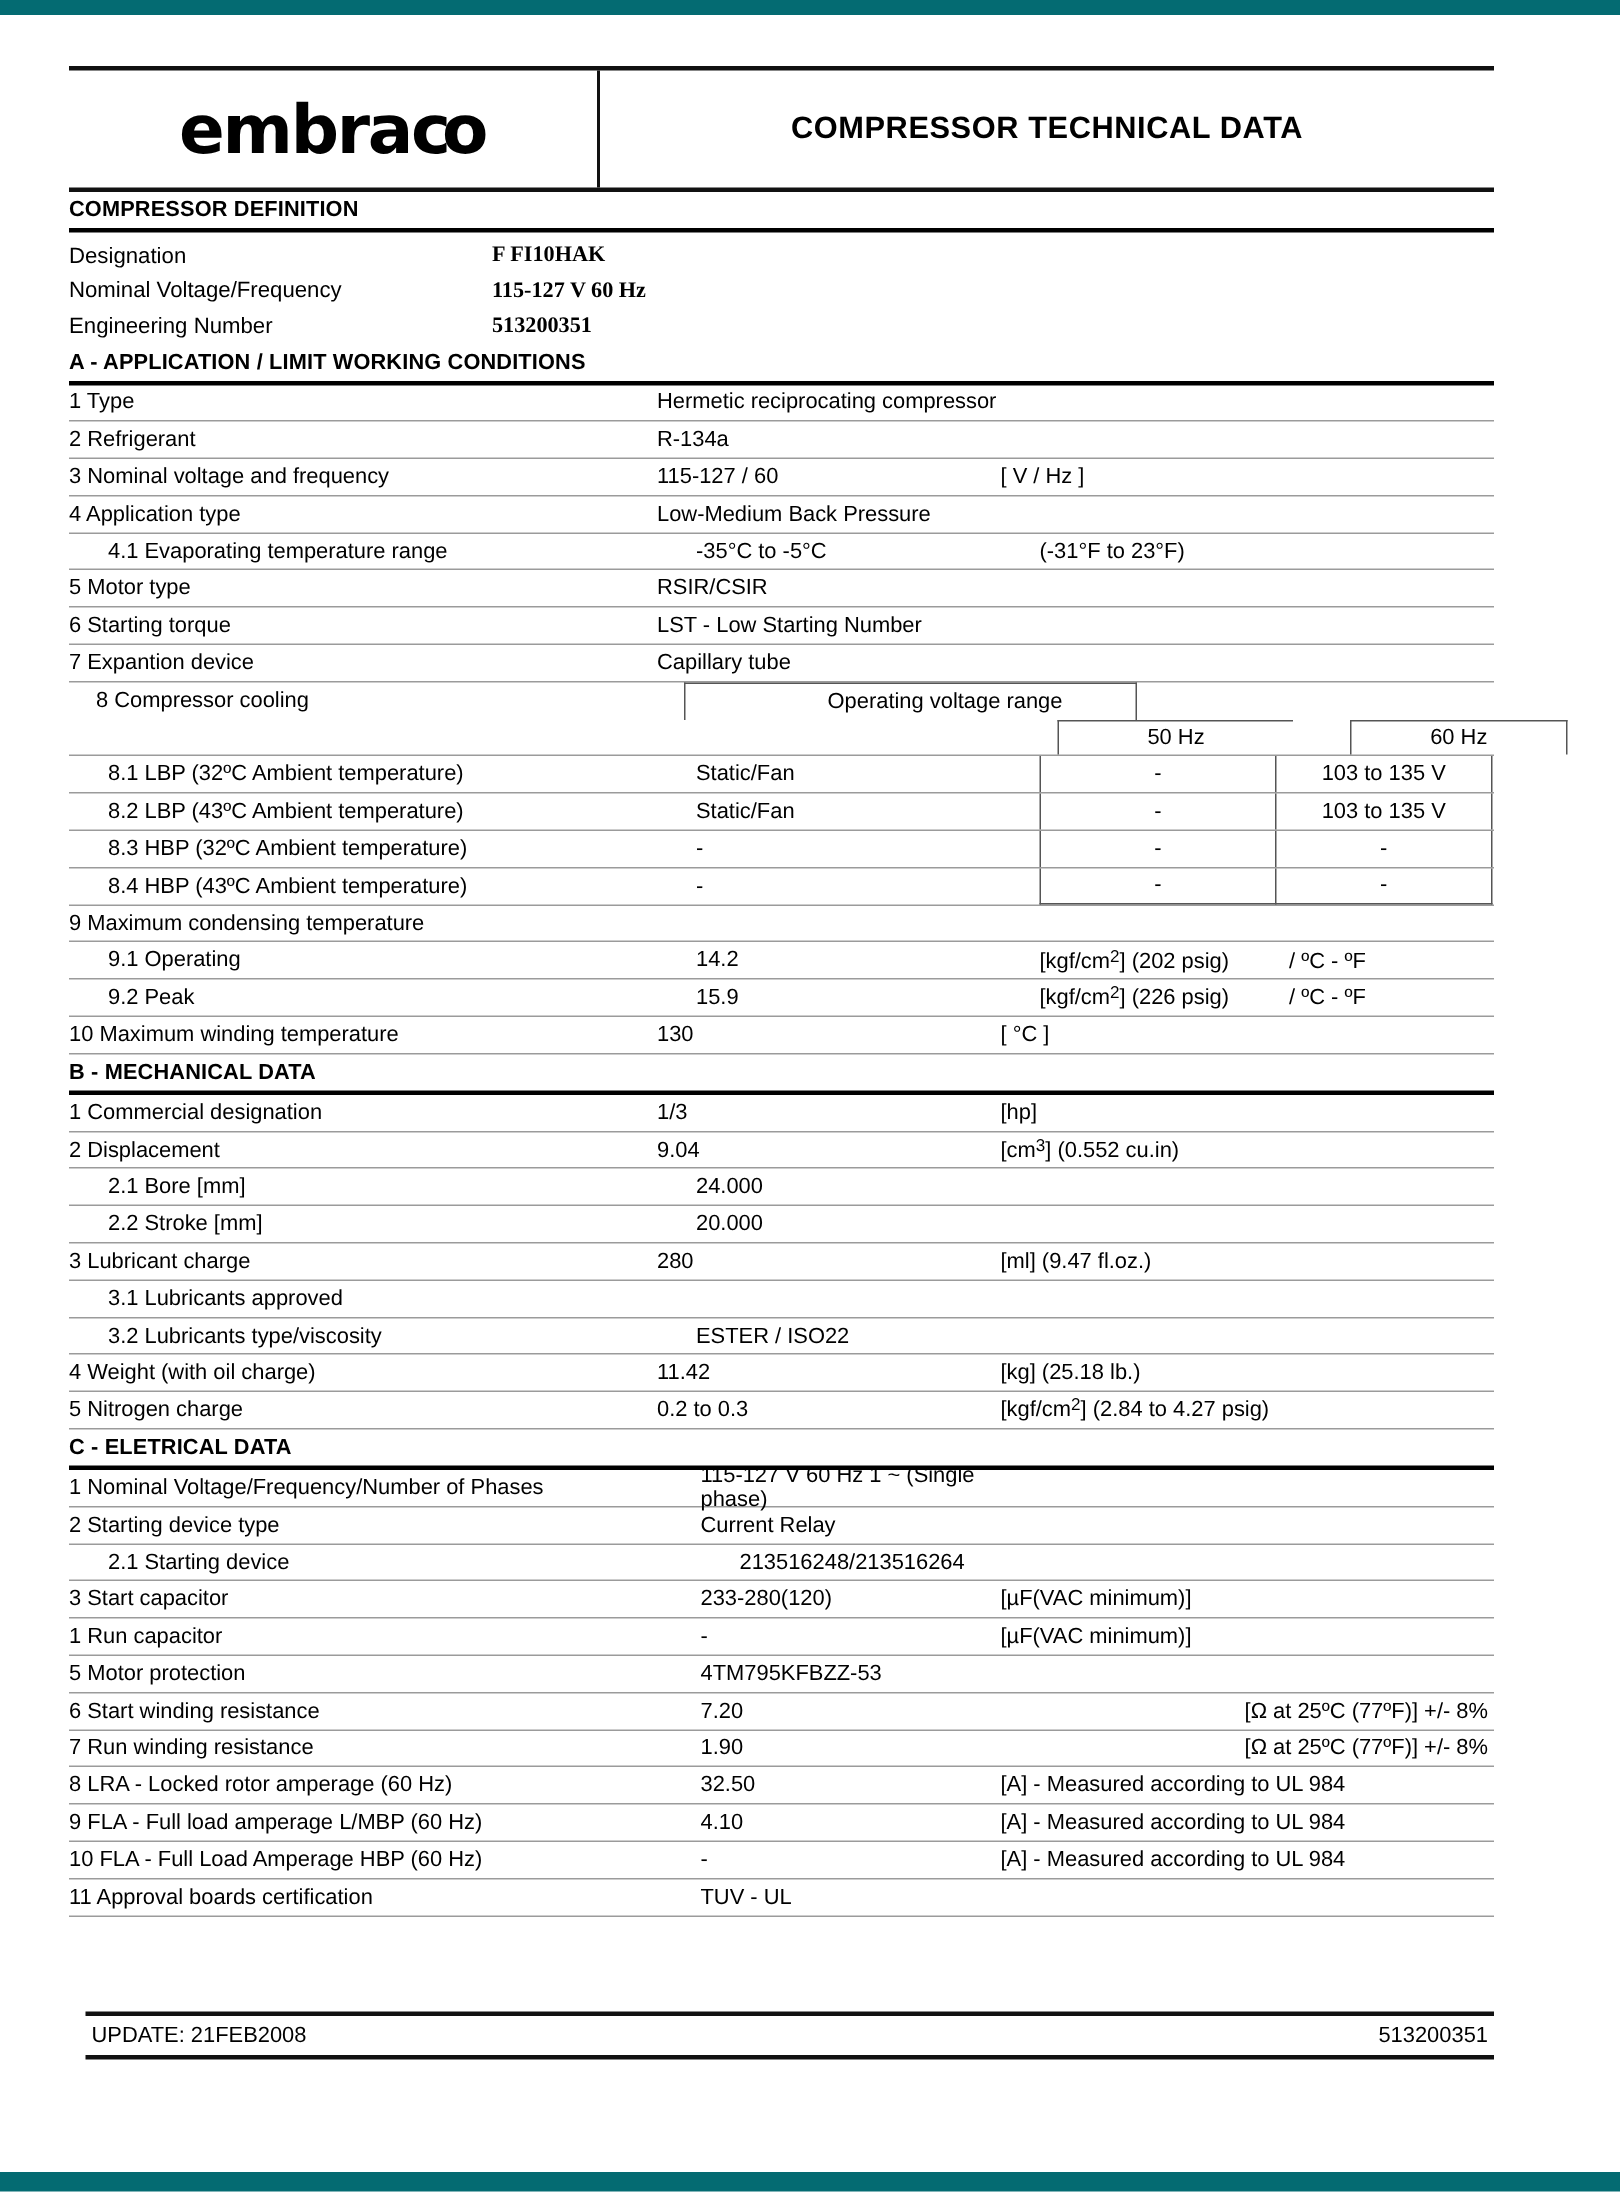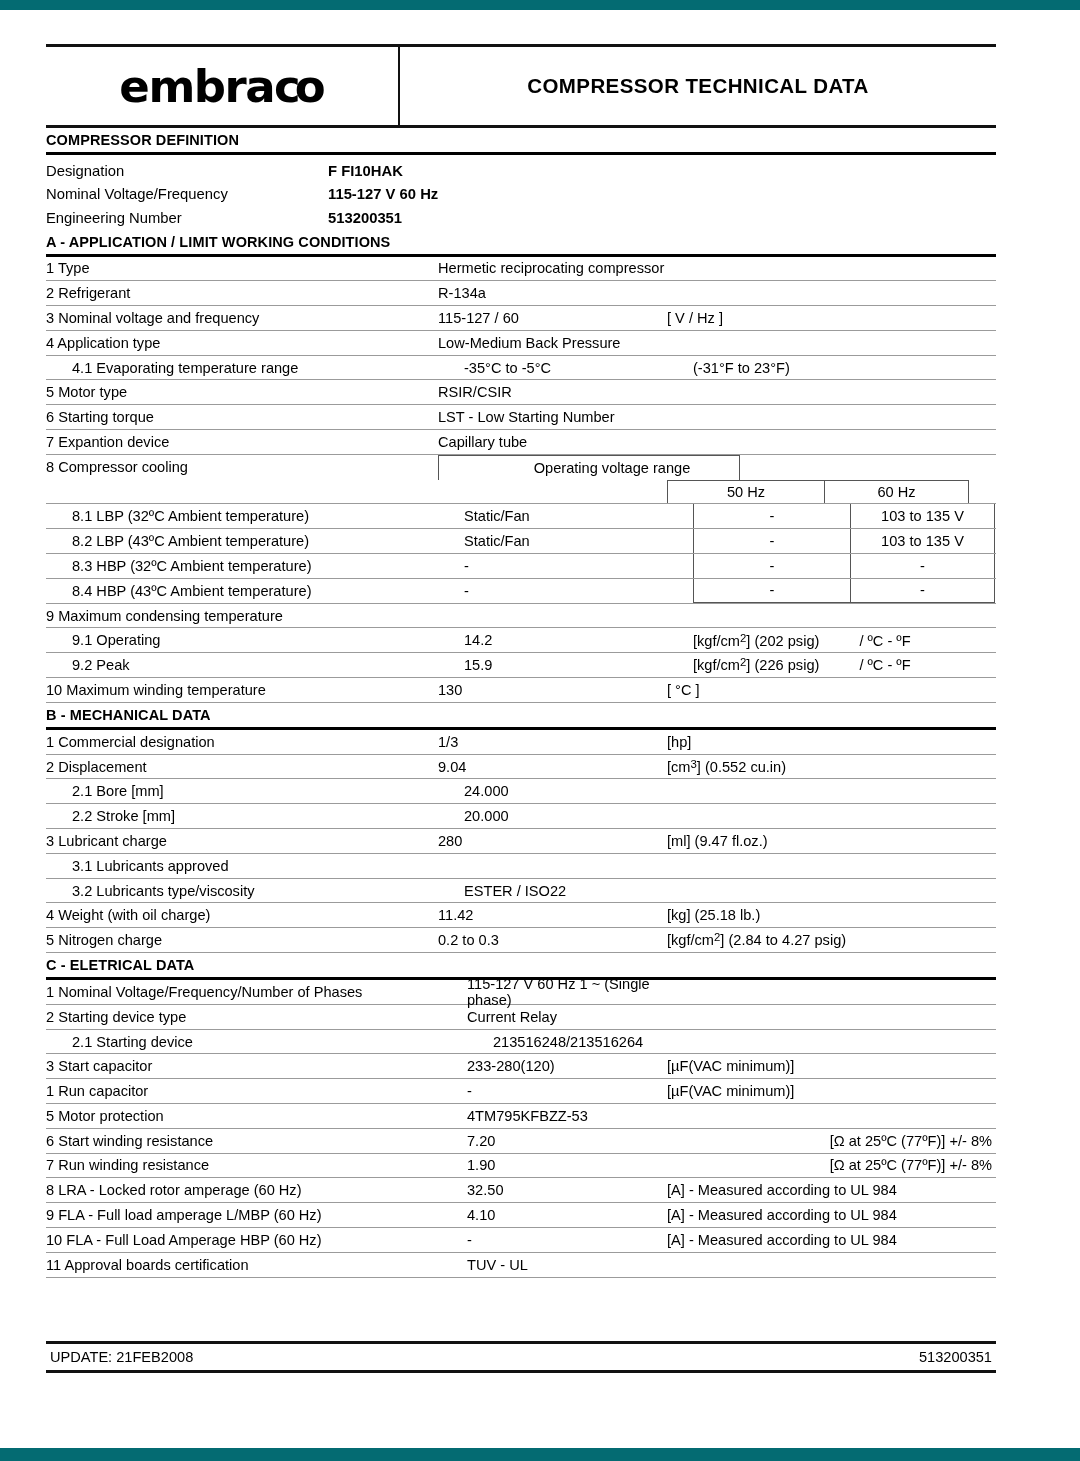--- a/index.html
+++ b/index.html
@@ -101,21 +101,21 @@
 
   
   .defn-rows { padding-top: 4px; }
   .defn-row {
     display: flex;
     height: 23.5px;
     align-items: center;
     font-size: 14.8px;
   }
   .defn-label { width: 282px; flex: none; }
-  .defn-value { font-weight: bold; }
+  .defn-value { font-weight: bold; font-family: Liberation Serif, serif; }
 
   
   .tbl { width: 100%; }
   .row {
     display: flex;
     align-items: center;
     height: 24.8px;
     border-bottom: 1.6px solid #9b9b9b;
     font-size: 14.6px;
     position: relative;
@@ -155,20 +155,21 @@
   }
   .cool-row .cc-60 {
     width: 145px;
     flex: none;
     text-align: center;
     border-left: 1.6px solid #555;
     border-right: 1.6px solid #555;
   }
   .cool-row.hdr-span {
     border-bottom: 0;
+    margin-left: 18px;
   }
   .cool-row .cc-span {
     width: 302px;
     flex: none;
     text-align: center;
     border-left: 1.6px solid #555;
     border-right: 1.6px solid #555;
     border-top: 1.6px solid #555;
     height: 100%;
     display: flex;
@@ -178,20 +179,21 @@
     padding-left: 46px;
   }
   .cool-row.freq-hdr .cc-50,
   .cool-row.freq-hdr .cc-60 {
     border-top: 1.6px solid #555;
     height: 100%;
     display: flex;
     align-items: center;
     justify-content: center;
     box-sizing: border-box;
+    margin-left: 38px;
   }
   .cool-row.body-row {
     border-bottom: 1.6px solid #9b9b9b;
   }
   .cool-row.body-row .cc-50,
   .cool-row.body-row .cc-60 {
     height: 100%;
     display: flex;
     align-items: center;
     justify-content: center;
@@ -215,20 +217,21 @@
   .footer-inner {
     border-top: 3px solid #111;
     border-bottom: 3px solid #111;
     height: 32px;
     display: flex;
     align-items: center;
     justify-content: space-between;
     font-size: 14.6px;
     padding: 0 4px;
     box-sizing: border-box;
+    margin-left: 11px;
   }
 </style>
 </head>
 <body>
 
 <div class="edge-bar top"></div>
 <div class="edge-bar bottom"></div>
 
 <div class="page">
   <div class="sheet">

